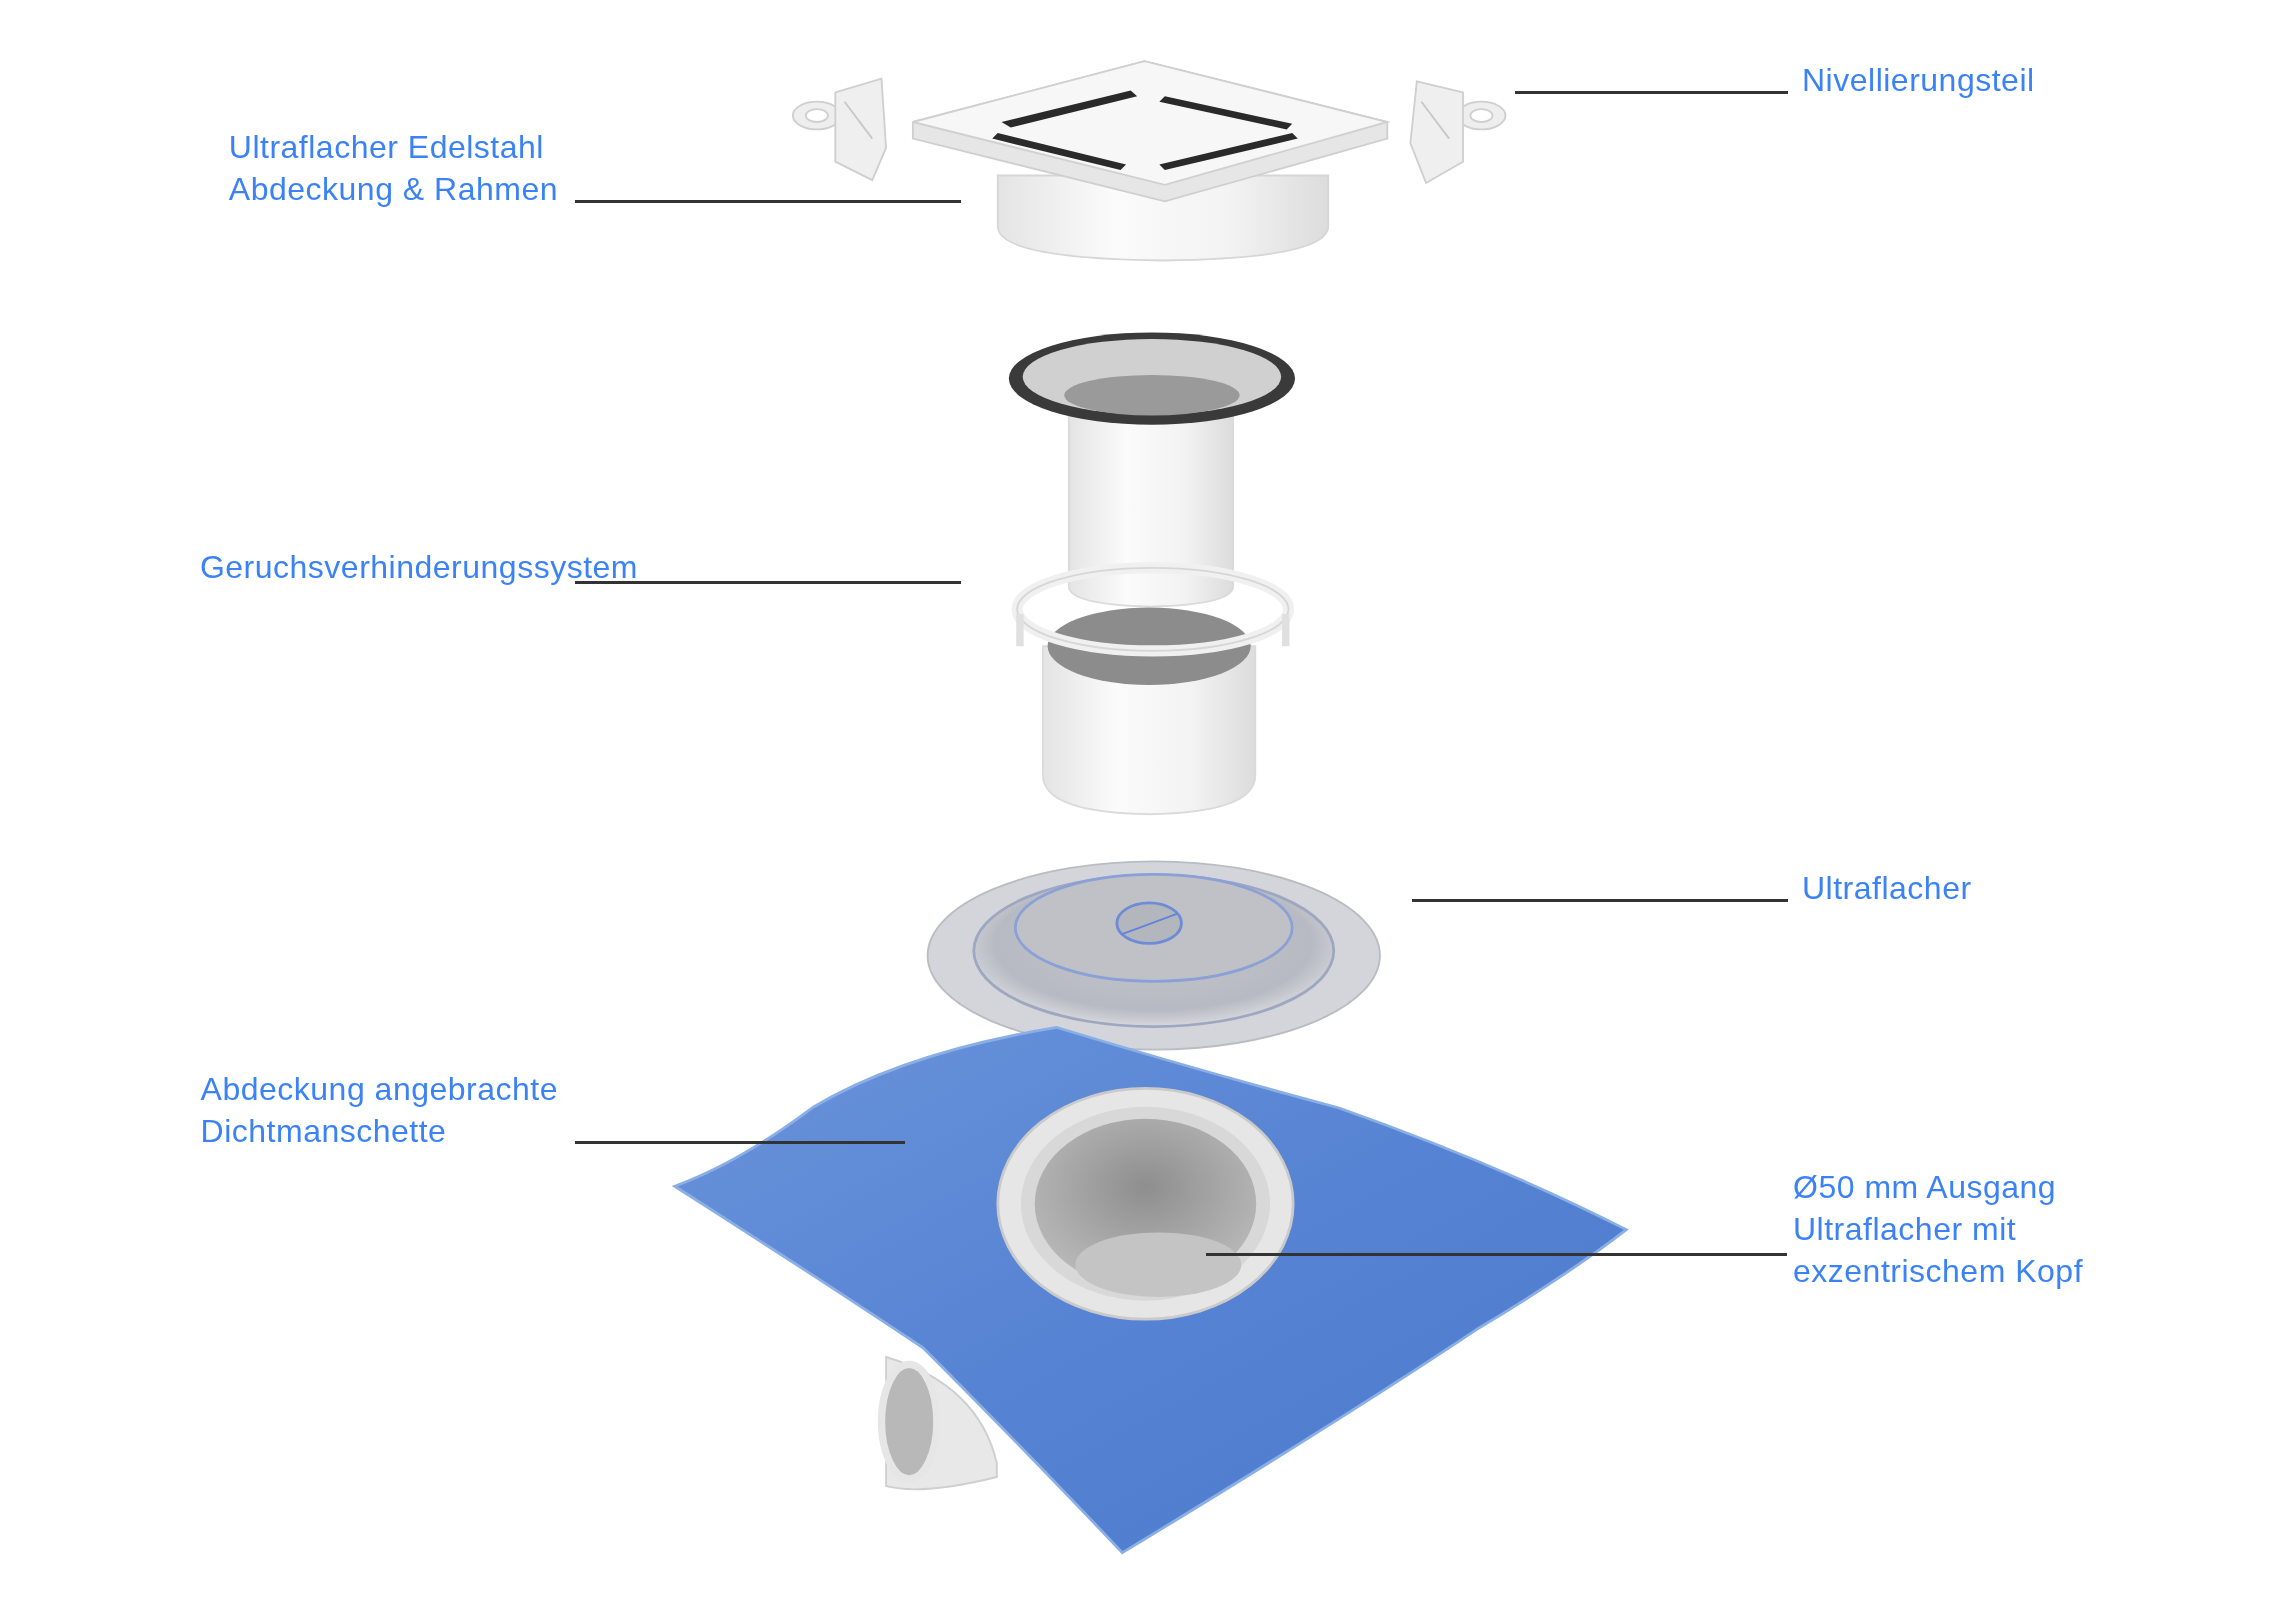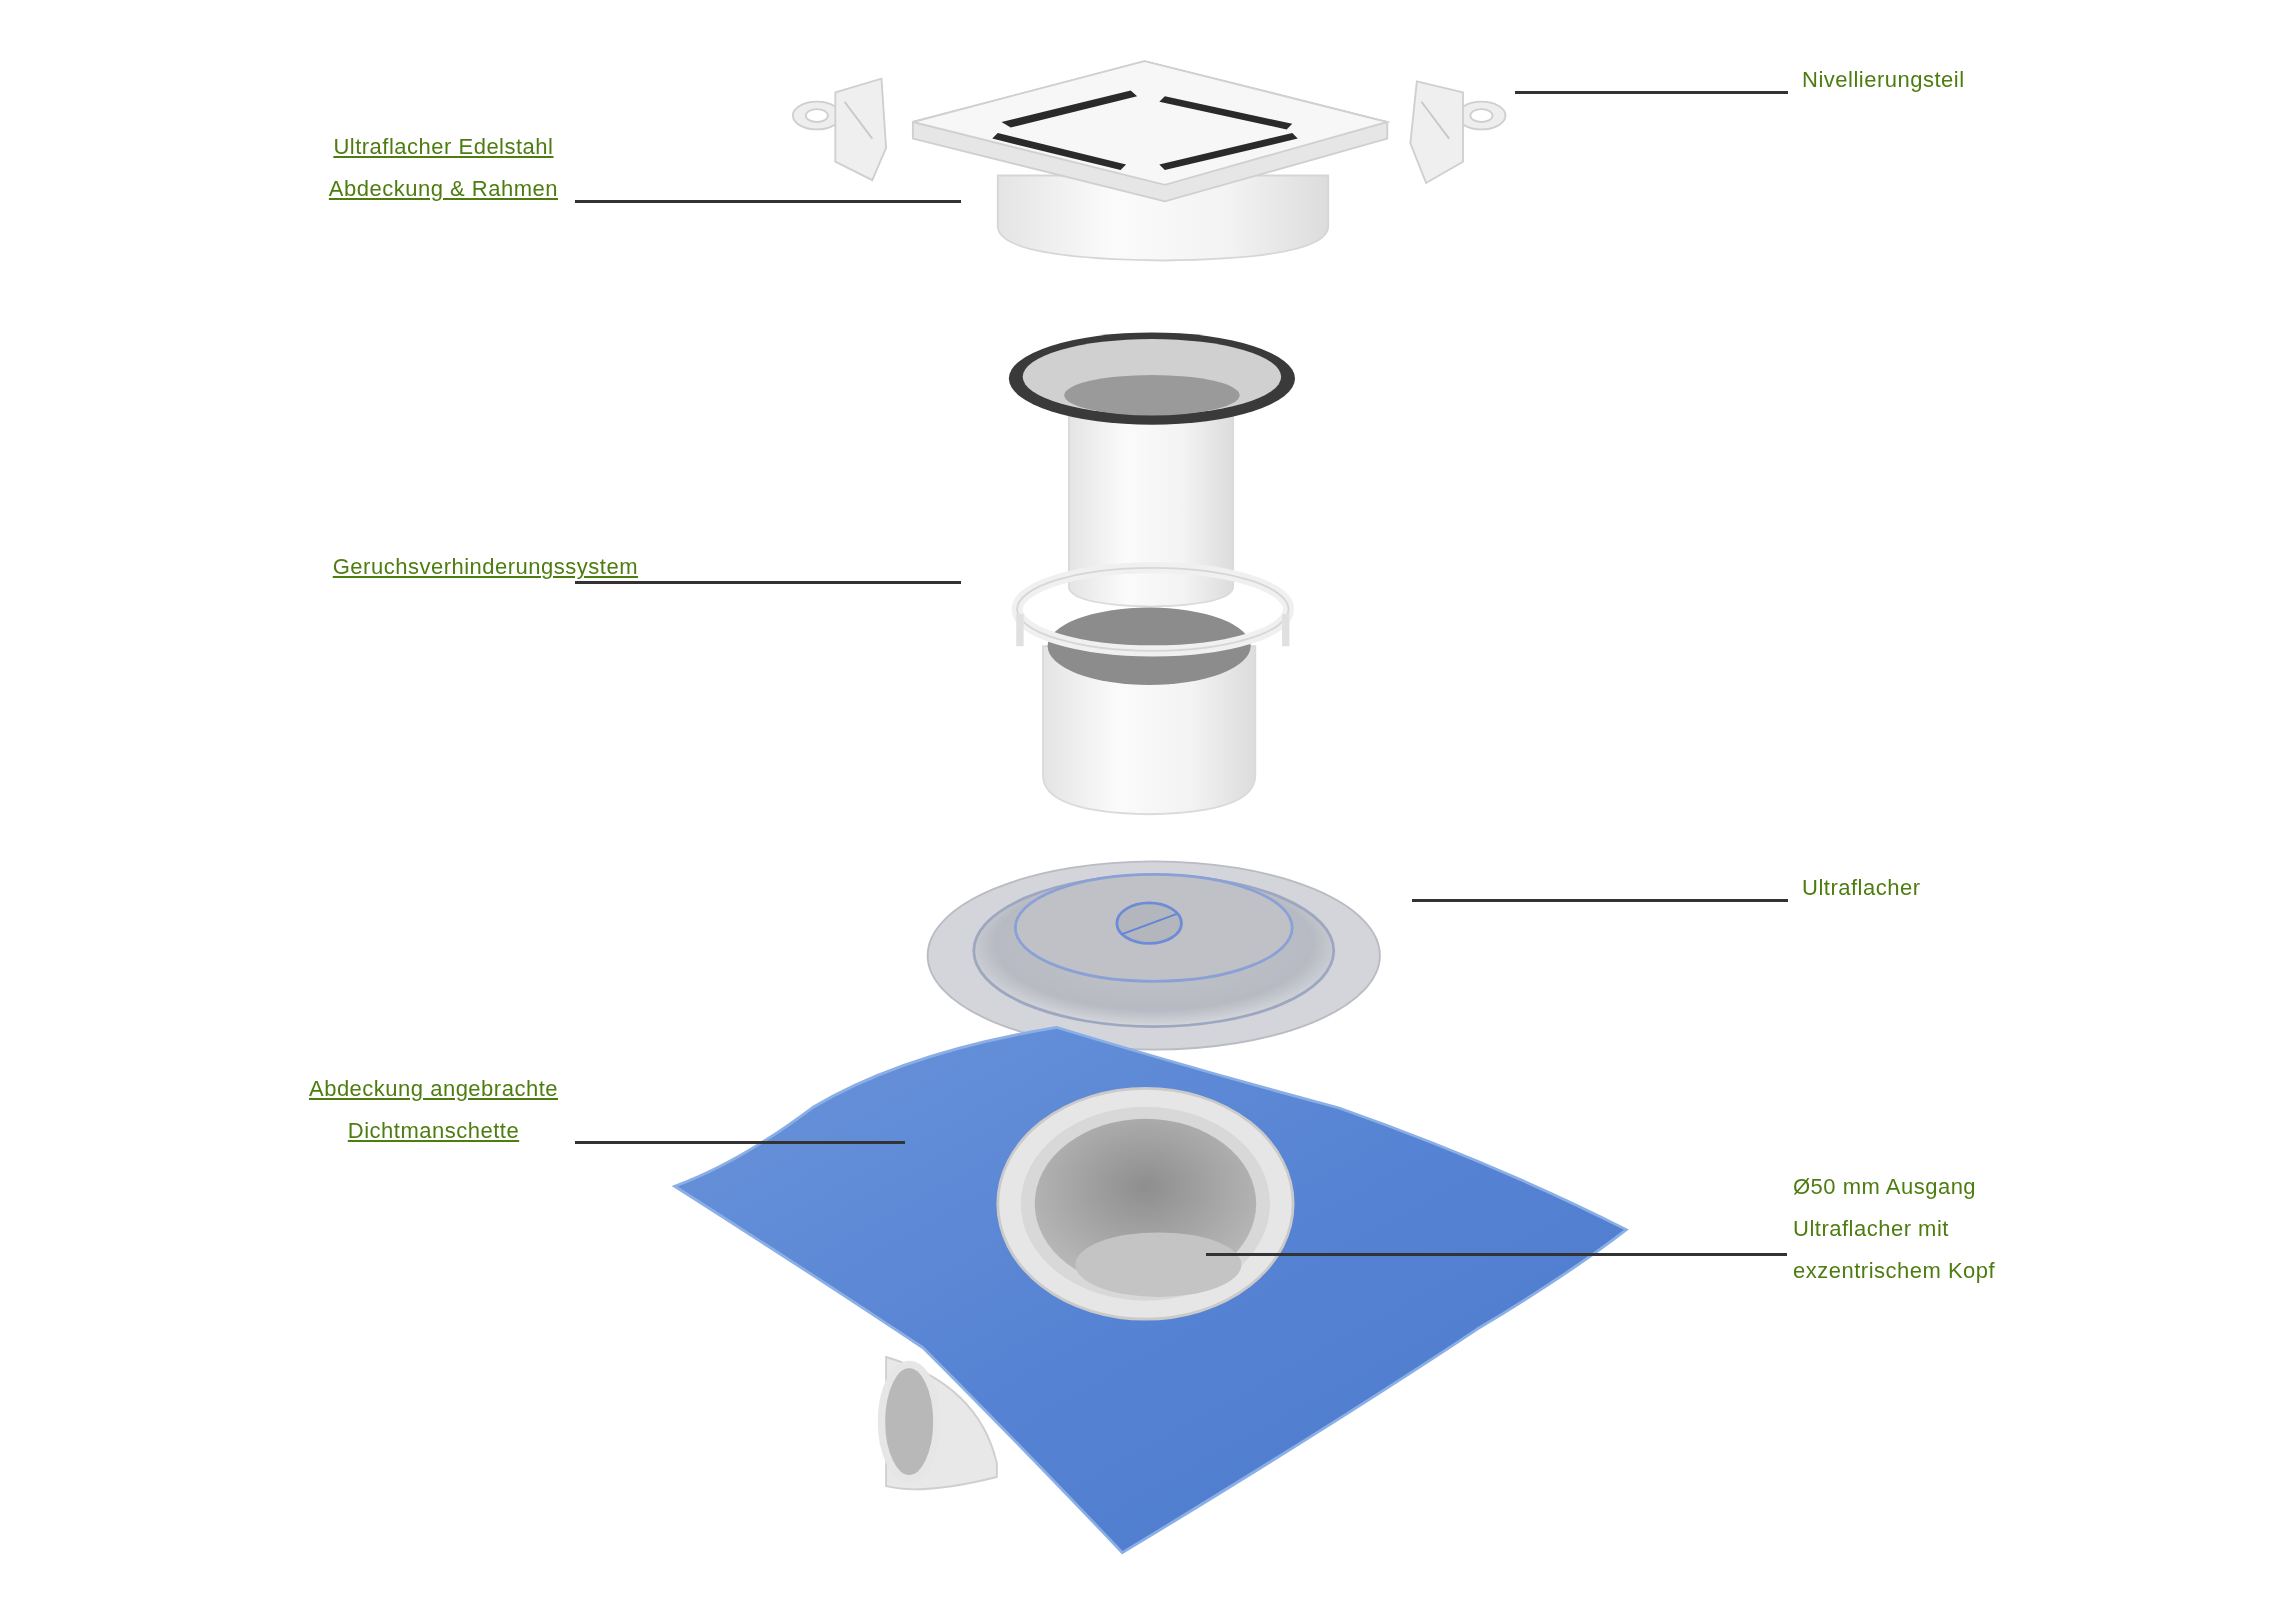--- a/index.html
+++ b/index.html
@@ -1,21 +1,21 @@
 <!DOCTYPE html>
 <html style="font-size:14.8px"><head>
 <meta charset="utf-8">
 <style>
   html, body { margin:0; padding:0; background:#ffffff; }
   body { width:2290px; height:1599px; position:relative; overflow:hidden;
          font-family:"Liberation Sans", "DejaVu Sans", sans-serif; }
   #art { position:absolute; left:0; top:0; }
-  .label { position:absolute; color:#4d7c0f; font-size:22px; line-height:42px;
+  .label { position:absolute; color:#3b82f6; font-size:32px; line-height:42px;
            letter-spacing:0.5px; font-weight:300; white-space:nowrap; }
-  .label.right { text-align:center;text-decoration:underline; }
+  .label.right { text-align:left; }
   .label span { display:block; }
   .leader { position:absolute; height:2.8px; background:#333333; }
 </style>
 </head>
 <body>
 
 <svg id="art" width="2290" height="1599" viewBox="0 0 2481 1732">
   <defs>
     <linearGradient id="plasticV" x1="0" x2="1" y1="0" y2="0">
       <stop offset="0" stop-color="#e4e4e4"></stop>

